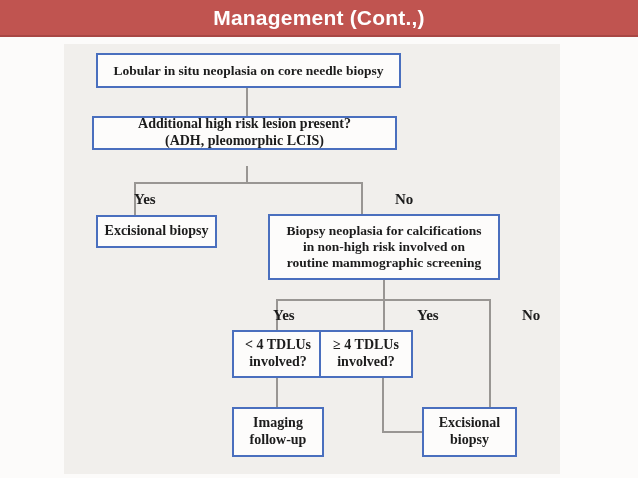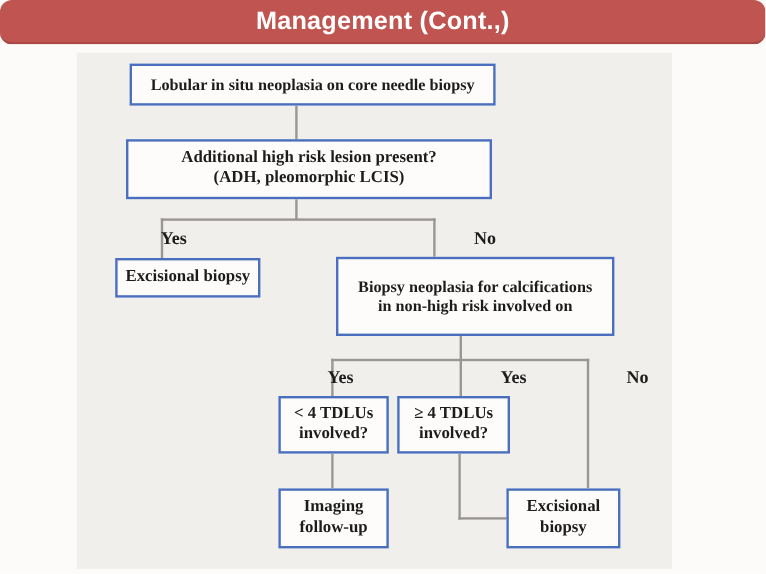--- a/index.html
+++ b/index.html
@@ -3,38 +3,38 @@
 <meta charset="utf-8">
 <style>
   html,body{margin:0;padding:0;background:#ffffff;}
   .slide{
     position:relative;width:638px;height:478px;background:#fcfbfa;
     overflow:hidden;font-family:"Liberation Serif",serif;
   }
   .header{
     position:absolute;left:0;top:0;width:638px;height:37px;background:#c05450;
     border-bottom:2px solid #a84744;
-    display:flex;align-items:center;justify-content:center;box-sizing:border-box;border-radius:10px;
+    display:flex;align-items:center;justify-content:center;box-sizing:border-box;
   }
   .header .title{
     color:#ffffff;font-family:"Liberation Sans",sans-serif;
     font-weight:700;font-size:21px;letter-spacing:0.2px;
   }
   .figure-bg{
     position:absolute;left:64px;top:44px;width:496px;height:430px;
     background:#f1efec;
   }
   .node{
     position:absolute;background:#fdfcfb;border:2px solid #4a6fbe;
     display:flex;flex-direction:column;align-items:center;justify-content:center;
     font-weight:700;color:#1c1c1c;font-size:14px;line-height:1.18;
     text-align:center;box-sizing:border-box;
   }
   .node span{display:block;white-space:nowrap;}
-  .node.small-text{font-size:13.5px;margin-left:12px;}
+  .node.small-text{font-size:13.5px;}
   .edge{position:absolute;background:#999693;}
   .edge.v{width:2px;}
   .edge.h{height:2px;}
   .lbl{
     position:absolute;font-weight:700;font-size:15px;color:#1c1c1c;
     font-family:"Liberation Serif",serif;white-space:nowrap;margin-left:28px;
   }
 </style>
 </head>
 <body>
@@ -64,40 +64,41 @@
   <div class="lbl" style="left:106px;top:191px">Yes</div>
   <div class="lbl" style="left:367px;top:191px">No</div>
   <div class="lbl" style="left:245px;top:307px">Yes</div>
   <div class="lbl" style="left:389px;top:307px">Yes</div>
   <div class="lbl" style="left:494px;top:307px">No</div>
 
   <div class="node small-text" style="left:96px;top:53px;width:305px;height:35px">
     <span>Lobular in situ neoplasia on core needle biopsy</span>
   </div>
 
-  <div class="node" style="left:105px;top:116px;width:305px;height:50px">
+  <div class="node" style="left:92px;top:116px;width:305px;height:34px">
     <span>Additional high risk lesion present?</span>
     <span>(ADH, pleomorphic LCIS)</span>
   </div>
 
   <div class="node" style="left:96px;top:215px;width:121px;height:33px">
     <span>Excisional biopsy</span>
   </div>
 
   <div class="node small-text" style="left:268px;top:214px;width:232px;height:66px">
     <span>Biopsy neoplasia for calcifications</span>
     <span>in non-high risk involved on</span>
+    <span>routine mammographic screening</span>
   </div>
 
   <div class="node" style="left:232px;top:330px;width:92px;height:48px">
     <span>&lt; 4 TDLUs</span>
     <span>involved?</span>
   </div>
 
-  <div class="node" style="left:331px;top:330px;width:94px;height:48px">
+  <div class="node" style="left:319px;top:330px;width:94px;height:48px">
     <span>≥ 4 TDLUs</span>
     <span>involved?</span>
   </div>
 
   <div class="node" style="left:232px;top:407px;width:92px;height:50px">
     <span>Imaging</span>
     <span>follow-up</span>
   </div>
 
   <div class="node" style="left:422px;top:407px;width:95px;height:50px">

